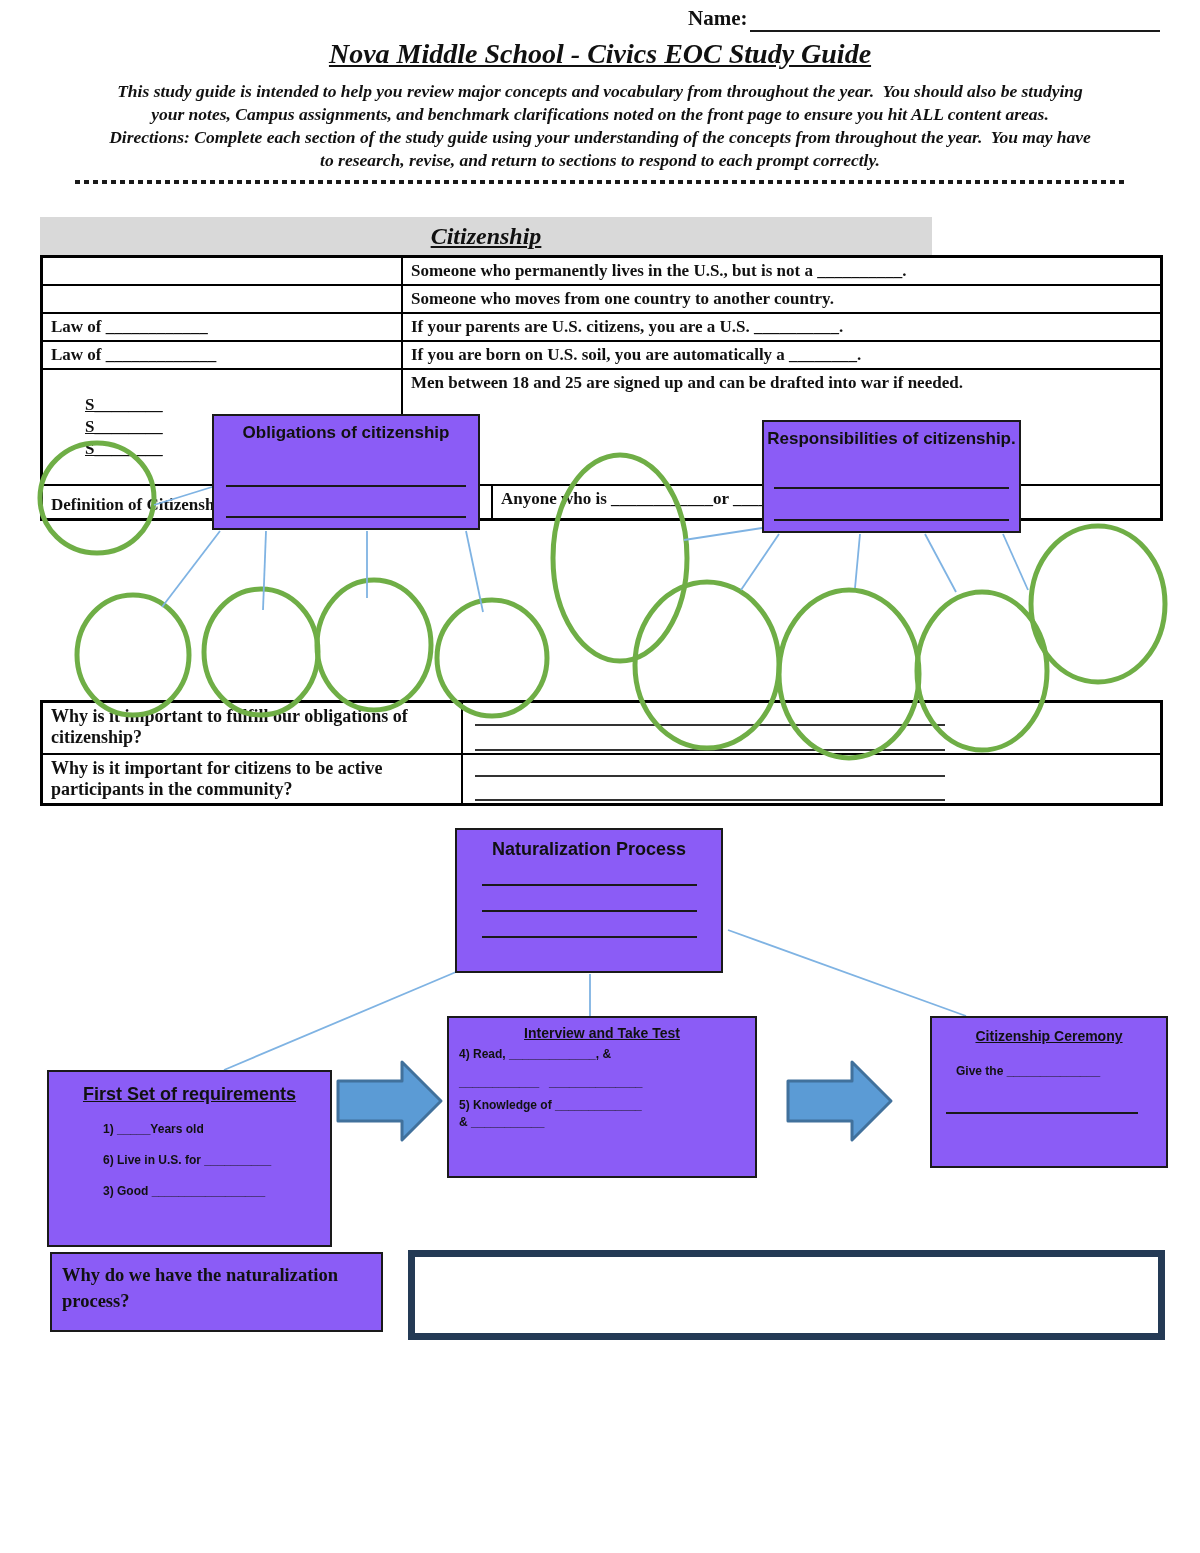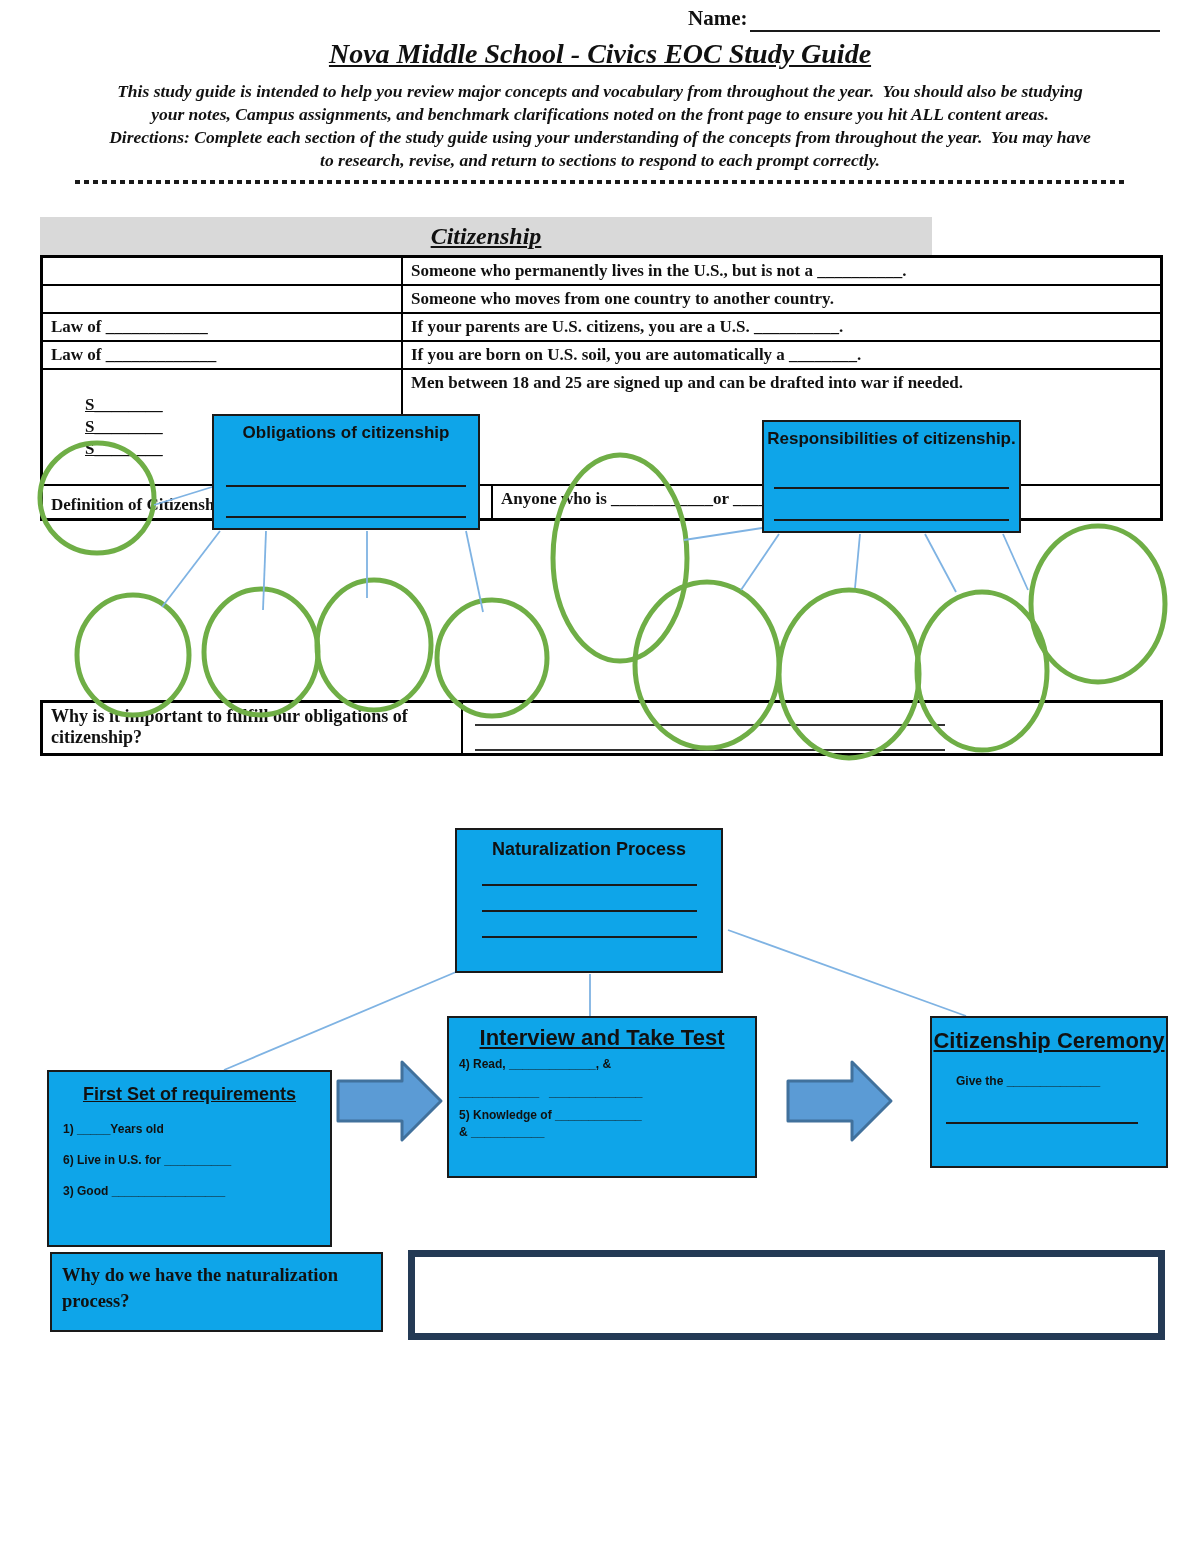--- a/index.html
+++ b/index.html
@@ -30,46 +30,46 @@
          font-weight:bold;font-size:17px;line-height:22px;white-space:pre-wrap;}
   .cright{flex:1;padding:2px 0 2px 8px;font-weight:bold;font-size:17px;line-height:22px;white-space:pre-wrap;}
   .crow.def .cleft{width:450px;}
   .s-item{text-decoration:underline;margin-right:26px;}
   sup{font-size:11px;}
 
   
   #diagram-svg{left:0;top:0;width:1200px;height:1553px;z-index:2;pointer-events:none;}
 
   
-  .wbox{background:#0ea5e9;border:2.5px solid #1a1a1a;box-sizing:border-box;z-index:3;}
+  .wbox{background:#8b5cf6;border:2.5px solid #1a1a1a;box-sizing:border-box;z-index:3;}
   .bline{border-bottom:2.5px solid #1a1a1a;height:0;}
   #obl-box{left:212px;top:414px;width:268px;height:116px;}
   #obl-box .ttl,#resp-box .ttl{text-align:center;font-size:17px;font-weight:600;margin-top:7px;}
   #obl-box .bline{width:240px;margin:0 auto;}
   #resp-box{left:762px;top:420px;width:259px;height:113px;}
   #resp-box .bline{width:235px;margin:0 auto;}
 
   
   #qtable{left:40px;top:700px;width:1123px;border:3px solid #000;box-sizing:border-box;z-index:1;}
   .qrow{display:flex;border-bottom:2px solid #000;}
   .qrow:last-child{border-bottom:none;}
   .qleft{width:420px;border-right:2px solid #000;box-sizing:border-box;padding:3px 8px;
          font-weight:bold;font-size:18px;line-height:21px;}
   .qright{flex:1;padding:0 0 0 12px;}
   .qright .aline{width:470px;border-bottom:2px solid #333;height:0;}
 
   
   #nat-box{left:455px;top:828px;width:268px;height:145px;}
   #nat-box .ttl{text-align:center;font-size:18px;font-weight:bold;margin-top:9px;}
   #nat-box .bline{width:215px;margin:24px auto 0;}
-  .flowbox .ttl{text-align:center;font-size:22px;font-weight:bold;text-decoration:underline;}
+  .flowbox .ttl{text-align:center;font-size:14px;font-weight:bold;text-decoration:underline;}
   .flowline{font-size:12px;font-weight:600;white-space:pre-wrap;}
   #first-box{left:47px;top:1070px;width:285px;height:177px;}
   #first-box .ttl{margin-top:12px;font-size:18px;}
-  #first-box .flowline{padding-left:14px;margin-top:17px;}
+  #first-box .flowline{padding-left:14px;margin-top:17px;margin-left:40px;}
   #int-box{left:447px;top:1016px;width:310px;height:162px;}
   #int-box .ttl{margin-top:7px;}
   #int-box .flowline{padding-left:10px;}
   #cer-box{left:930px;top:1016px;width:238px;height:152px;}
   #cer-box .ttl{margin-top:10px;}
   #cer-box .flowline{padding-left:24px;margin-top:20px;}
   #cer-box .bline{width:192px;margin:34px 0 0 14px;border-bottom-width:2px;}
 
   
   #why-box{left:50px;top:1252px;width:333px;height:80px;border-width:2px;}
@@ -174,20 +174,27 @@
   </div>
 
   <div id="qtable" class="abs">
     <div class="qrow" style="height:50px;">
       <div class="qleft">Why is it important to fulfill our obligations of citizenship?</div>
       <div class="qright">
         <div class="aline" style="margin-top:21px;"></div>
         <div class="aline" style="margin-top:23px;"></div>
       </div>
     </div>
+    <div class="qrow" style="height:48px;">
+      <div class="qleft">Why is it important for citizens to be active participants in the community?</div>
+      <div class="qright">
+        <div class="aline" style="margin-top:20px;"></div>
+        <div class="aline" style="margin-top:22px;"></div>
+      </div>
+    </div>
   </div>
 
   <div id="nat-box" class="abs wbox sans">
     <div class="ttl">Naturalization Process</div>
     <div class="bline"></div>
     <div class="bline"></div>
     <div class="bline"></div>
   </div>
 
   <div id="first-box" class="abs wbox sans flowbox">

